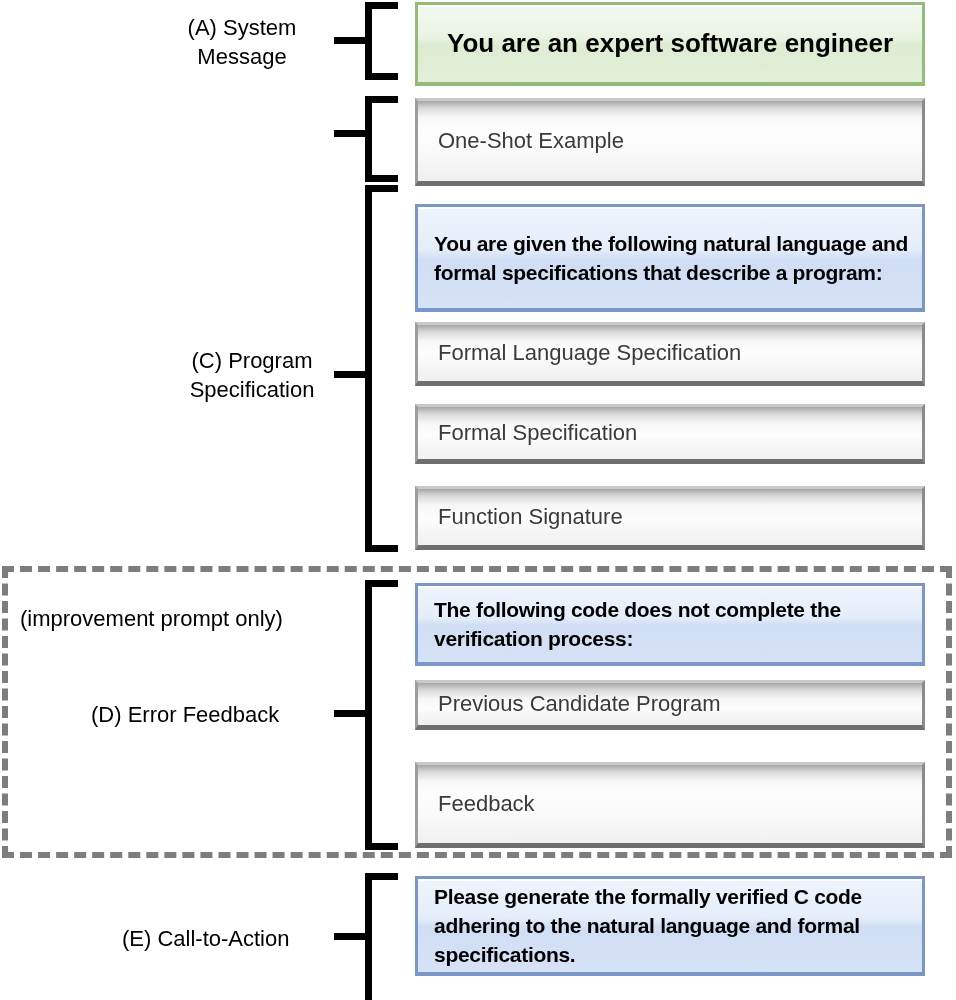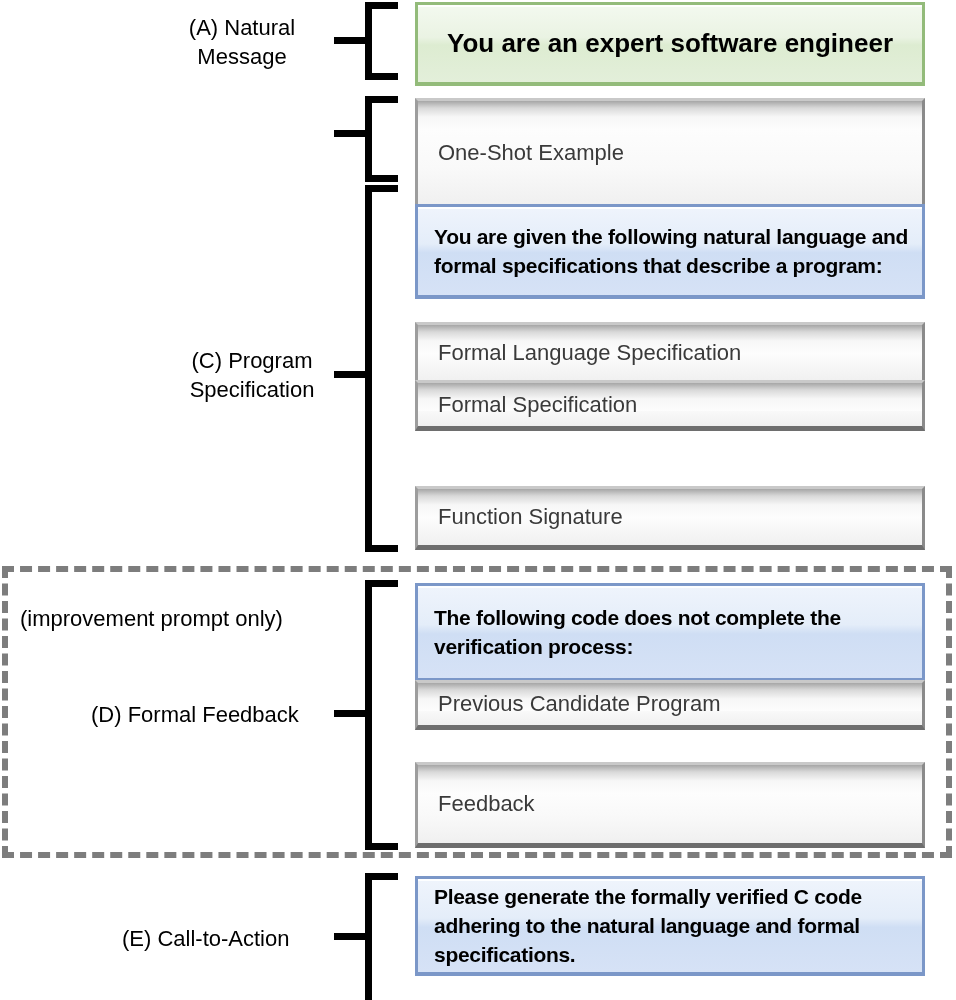--- a/index.html
+++ b/index.html
@@ -49,43 +49,43 @@
   .dashed-group{
     position:absolute;left:2px;top:566px;width:950px;height:292px;
     box-sizing:border-box;border:6px dashed #7d7d7d;
   }
 </style>
 </head>
 <body>
 
 <div class="canvas">
 
-  <div class="lbl center" style="left:142px;top:13px;">(A) Natural Message</div>
+  <div class="lbl center" style="left:142px;top:13px;">(A) System Message</div>
   <div class="conn" style="top:37px;"></div>
   <div class="bracket" style="top:2px;height:78px;"></div>
   <div class="box green" style="top:2px;height:84px;">You are an expert software engineer</div>
 
   <div class="conn" style="top:130px;"></div>
   <div class="bracket" style="top:96px;height:86px;"></div>
-  <div class="box gray" style="top:98px;height:111px;">One-Shot Example</div>
+  <div class="box gray" style="top:98px;height:88px;">One-Shot Example</div>
 
   <div class="lbl center" style="left:152px;top:346px;">(C) Program Specification</div>
   <div class="conn" style="top:371px;"></div>
   <div class="bracket" style="top:185px;height:367px;"></div>
-  <div class="box blue" style="top:204px;height:95px;">You are given the following natural language and formal specifications that describe a program:</div>
+  <div class="box blue" style="top:204px;height:108px;">You are given the following natural language and formal specifications that describe a program:</div>
   <div class="box gray" style="top:322px;height:64px;">Formal Language Specification</div>
-  <div class="box gray" style="top:380px;height:51px;">Formal Specification</div>
+  <div class="box gray" style="top:404px;height:60px;">Formal Specification</div>
   <div class="box gray" style="top:486px;height:64px;">Function Signature</div>
 
   <div class="dashed-group"></div>
   <div class="lbl nowrap" style="left:20px;top:604px;">(improvement prompt only)</div>
-  <div class="lbl nowrap" style="left:91px;top:700px;">(D) Formal Feedback</div>
+  <div class="lbl nowrap" style="left:91px;top:700px;">(D) Error Feedback</div>
   <div class="conn" style="top:710px;"></div>
   <div class="bracket" style="top:580px;height:270px;"></div>
-  <div class="box blue" style="top:583px;height:99px;">The following code does not complete the verification process:</div>
+  <div class="box blue" style="top:583px;height:83px;">The following code does not complete the verification process:</div>
   <div class="box gray" style="top:680px;height:50px;">Previous Candidate Program</div>
   <div class="box gray" style="top:762px;height:86px;">Feedback</div>
 
   <div class="lbl nowrap" style="left:122px;top:924px;">(E) Call-to-Action</div>
   <div class="conn" style="top:933px;"></div>
   <div class="bracket" style="top:873px;height:140px;"></div>
   <div class="box blue" style="top:876px;height:100px;">Please generate the formally verified C code adhering to the natural language and formal specifications.</div>
 
 </div>
 

